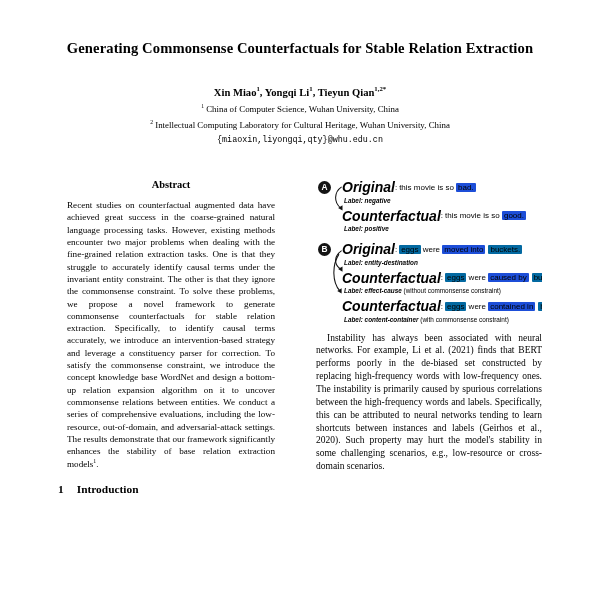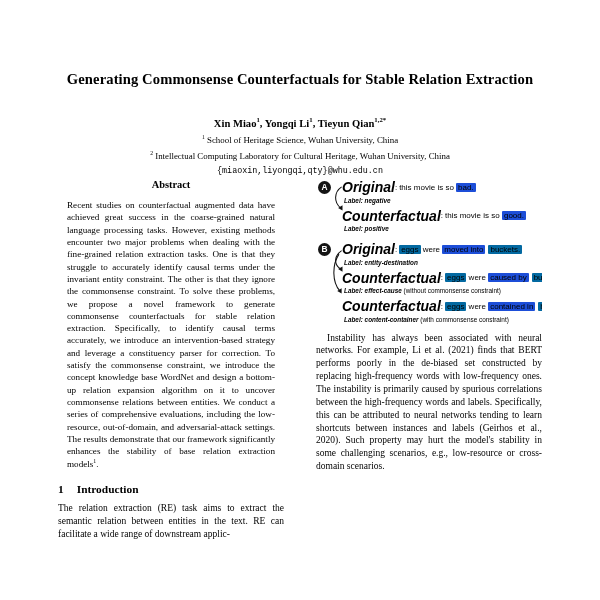--- a/index.html
+++ b/index.html
@@ -21,21 +21,21 @@
     box-sizing: border-box;
     padding: 0 58px;
   }
   
   .paper-title {
     text-align: center;
     font-size: 14.6px;
     font-weight: bold;
     letter-spacing: 0.1px;
     margin: 0;
-    padding-top: 71px;
+    padding-top: 40px;
     line-height: 1.2;
   }
   .author-line {
     text-align: center;
     font-size: 10.6px;
     font-weight: bold;
     margin-top: 28px;
     line-height: 1.25;
   }
   .affil {
@@ -191,39 +191,38 @@
 <div class="page">
 
   <h1 class="paper-title">Generating Commonsense Counterfactuals for Stable Relation Extraction</h1>
 
   <div class="author-line">
     <span><span>Xin Miao</span><sup>1</sup></span><span>, </span><span><span>Yongqi Li</span><sup>1</sup></span><span>, </span><span><span>Tieyun Qian</span><sup>1,2*</sup></span>
   </div>
 
   <div class="affil">
     <sup>1</sup>
-    <span>School of Heritage Science, Wuhan University, China</span>
+    <span>China of Computer Science, Wuhan University, China</span>
   </div>
   <div class="affil">
     <sup>2</sup>
     <span>Intellectual Computing Laboratory for Cultural Heritage, Wuhan University, China</span>
   </div>
   <div class="email">{miaoxin,liyongqi,qty}@whu.edu.cn</div>
 
   <div class="columns">
 
     <div class="col">
       <div class="section-head-centered">Abstract</div>
       <p class="abstract-body"><span>Recent studies on counterfactual augmented data have achieved great success in the coarse-grained natural language processing tasks. However, existing methods encounter two major problems when dealing with the fine-grained relation extraction tasks. One is that they struggle to accurately identify causal terms under the invariant entity constraint. The other is that they ignore the commonsense constraint. To solve these problems, we propose a novel framework to generate commonsense counterfactuals for stable relation extraction. Specifically, to identify causal terms accurately, we introduce an intervention-based strategy and leverage a constituency parser for correction. To satisfy the commonsense constraint, we introduce the concept knowledge base WordNet and design a bottom-up relation expansion algorithm on it to uncover commonsense relations between entities. We conduct a series of comprehensive evaluations, including the low-resource, out-of-domain, and adversarial-attack settings. The results demonstrate that our framework significantly enhances the stability of base relation extraction models</span><sup>1</sup><span>.</span></p>
 
       <div class="section-head">
         <span>1</span>
         <span>Introduction</span>
       </div>
-      <p class="body-par noindent">The relation extraction (RE) task aims to extract the semantic relation between entities in the text. RE can facilitate a wide range of downstream applic-</p>
     </div>
 
     <div class="col">
 
       <div class="figure">
 
         <div class="fig-panel">
           <div class="badge">A</div>
           <svg class="connector" width="16" height="34" viewBox="0 0 16 34">
             <path d="M11 2 C 2 8, 2 20, 10 26" stroke="#111" stroke-width="1.2" fill="none"></path>

